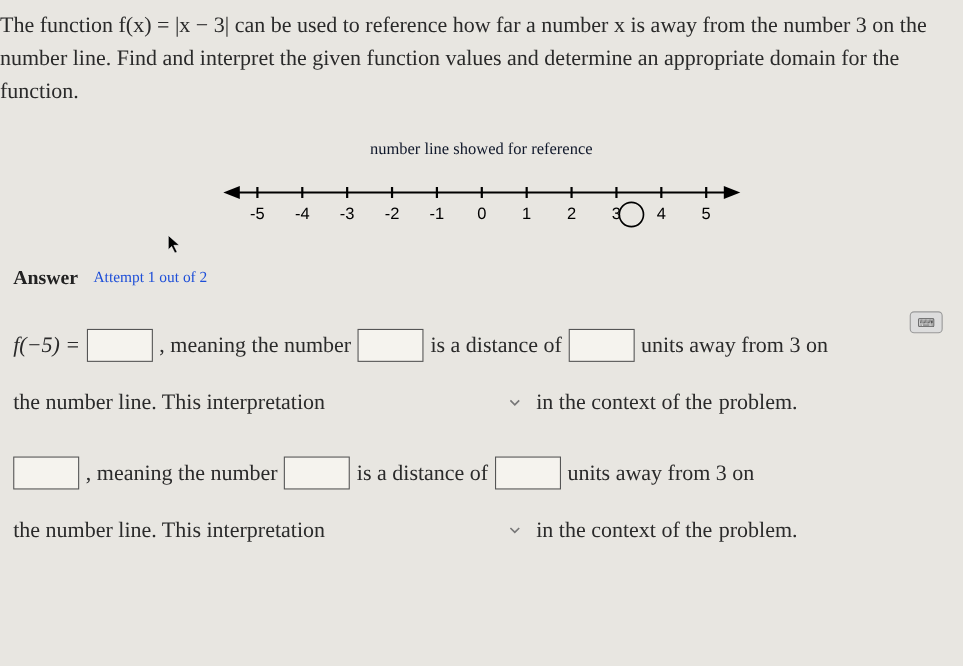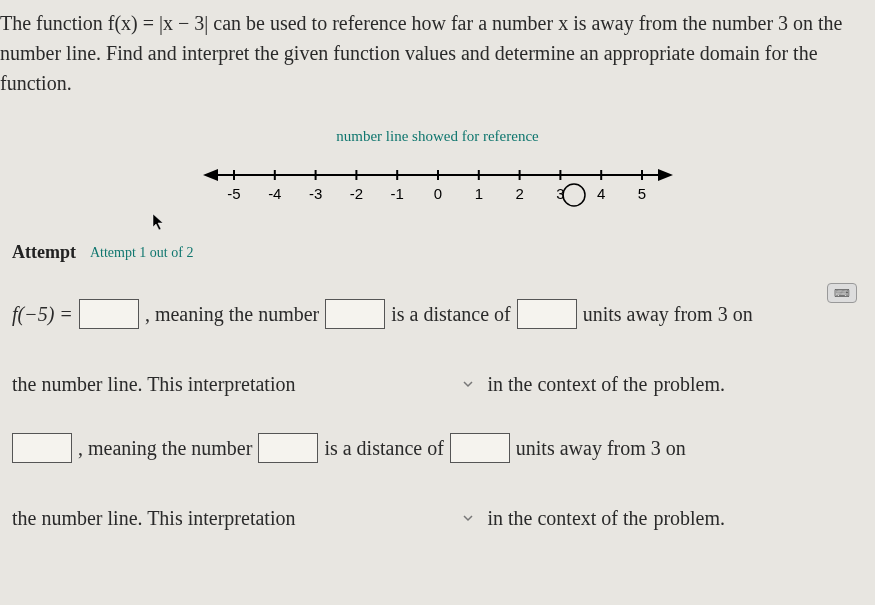--- a/index.html
+++ b/index.html
@@ -14,39 +14,39 @@
     }
     .question {
       padding: 8px 12px 12px 0;
       font-size: 20px;
       line-height: 1.5;
     }
     .question .math { }
     .nl-caption {
       text-align: center;
       font-size: 15px;
-      color: #0f766e;
+      color: #0f172a;
       margin-top: 18px;
       margin-bottom: 12px;
     }
     .numberline-wrap {
       display: flex;
       justify-content: center;
       margin-bottom: 30px;
     }
     svg.numberline { display: block; }
     .answer-header {
       padding: 0 12px;
       display: flex;
       align-items: center;
       gap: 14px;
       margin-bottom: 28px;
     }
     .answer-header .lbl { font-weight: bold; font-size: 18px; color: #222; }
-    .answer-header .attempt { font-size: 14px; color: #0f766e; text-align: center; }
+    .answer-header .attempt { font-size: 14px; color: #1d4ed8; text-align: center; }
     .kbd-badge {
       position: absolute;
       right: 18px;
       top: 283px;
       width: 30px;
       height: 20px;
       border: 1px solid #999;
       border-radius: 4px;
       background: #ddd;
       display: flex;
@@ -55,21 +55,21 @@
       font-size: 11px;
       color: #555;
     }
     .sentence {
       padding: 0 12px;
       font-size: 20px;
       line-height: 2.3;
       display: flex;
       flex-wrap: wrap;
       align-items: center;
-      gap: 24px 6px;
+      gap: 6px 6px;
       margin-bottom: 18px;
     }
     .sentence .math { font-style: italic; }
     .blank-input {
       width: 60px;
       height: 30px;
       border: 1px solid #555;
       background: #f5f3ee;
       font-size: 16px;
       padding: 2px 4px;
@@ -142,21 +142,21 @@
   </svg>
 </div>
 
 <div class="cursor-arrow">
   <svg width="14" height="18" viewBox="0 0 14 18">
     <path d="M1 1 L1 14 L4 11 L7 17 L9 16 L6 10 L11 10 Z" fill="#000" stroke="#fff" stroke-width="0.5"></path>
   </svg>
 </div>
 
 <div class="answer-header">
-  <span class="lbl">Attempt</span>
+  <span class="lbl">Answer</span>
   <span class="attempt">Attempt 1 out of 2</span>
 </div>
 
 <div class="kbd-badge">
   <span>⌨</span>
 </div>
 
 <div class="sentence">
   <span class="math">f(−5) =</span>
   <input class="blank-input" style="">

